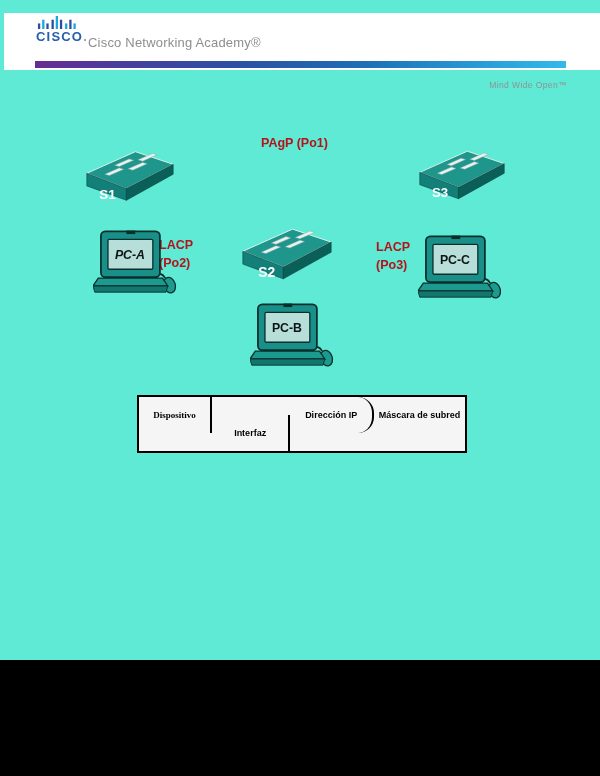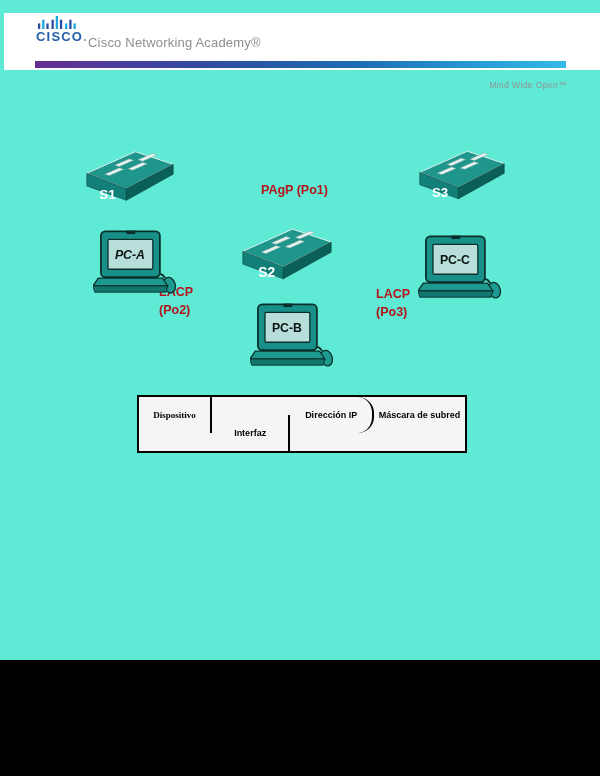--- a/index.html
+++ b/index.html
@@ -22,21 +22,20 @@
     position:absolute; right:33px; top:28px; font-size:8.5px; color:#8f9296; letter-spacing:0.4px;margin-top:39px;
   }
   .gradient-bar {
     position:absolute; left:31px; top:48px; width:531px; height:7px;
     background:linear-gradient(90deg,#672d91 0%,#45409c 18%,#2c50a4 38%,#1d6fb5 62%,#2aa4dc 88%,#33b9ea 100%);
   }
   
   .red-label {
     position:absolute; color:#b5121a; font-weight:bold; font-size:12.5px; line-height:18px;
     white-space:nowrap;
-    margin-top:47px;
   }
   .device { position:absolute; }
   .device svg { display:block; width:100%; height:100%; }
   
   .iface-table {
     position:absolute; left:137px; top:395px; width:330px;
     display:flex; border:2px solid #000; background:#f5f5f5; box-sizing:border-box;
   }
   .iface-cell {
     height:36px; display:flex; align-items:center; justify-content:center;

